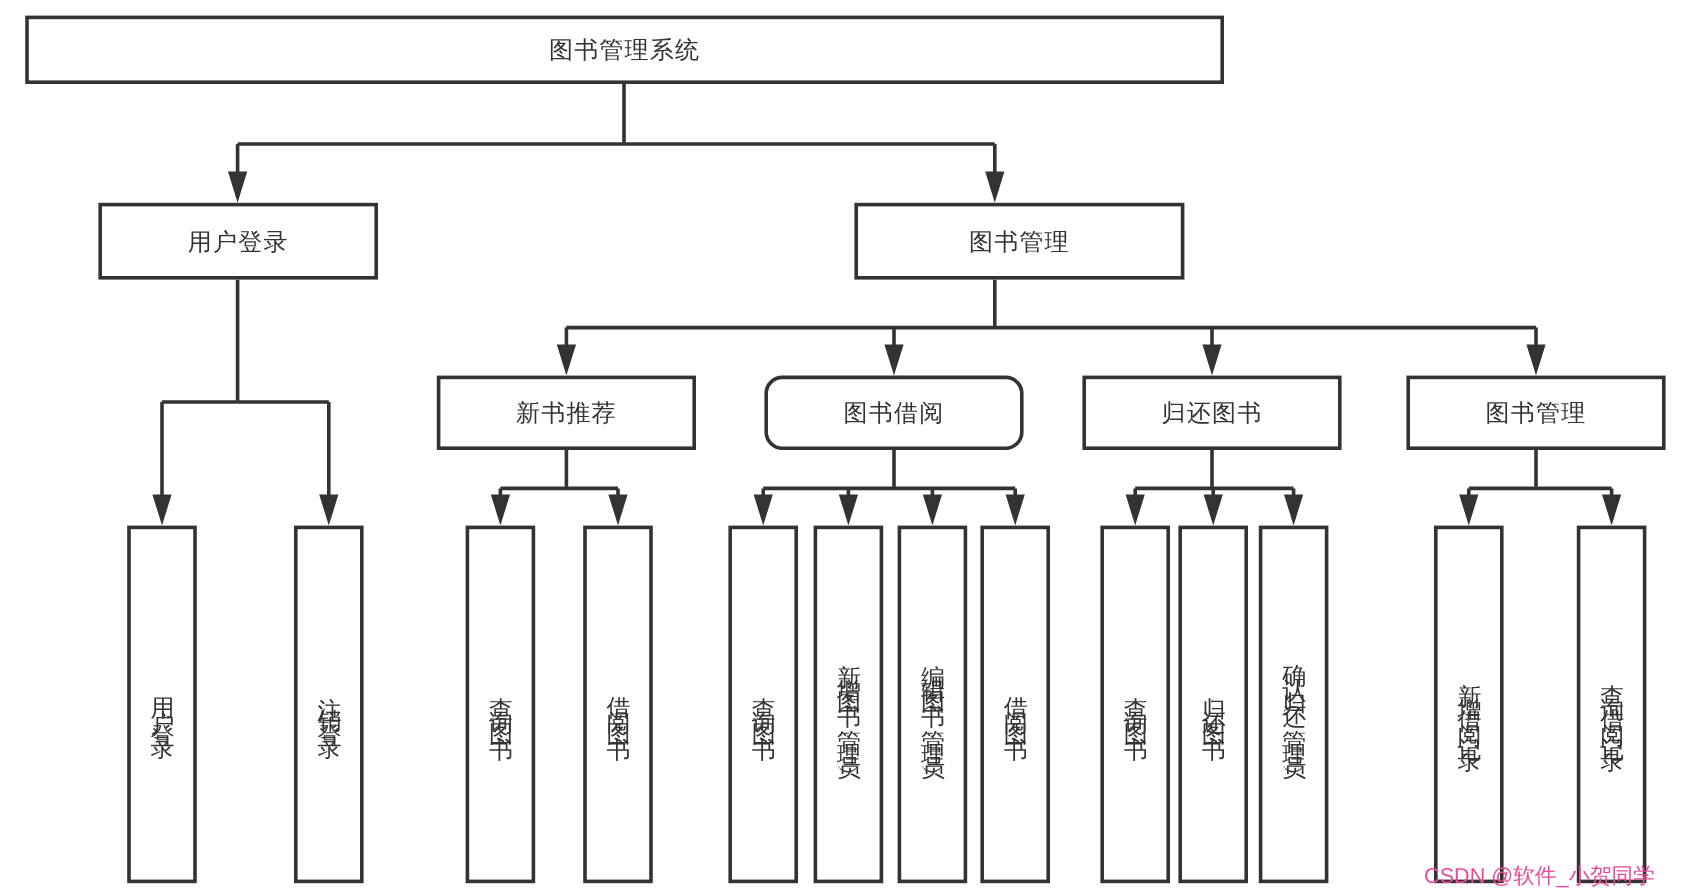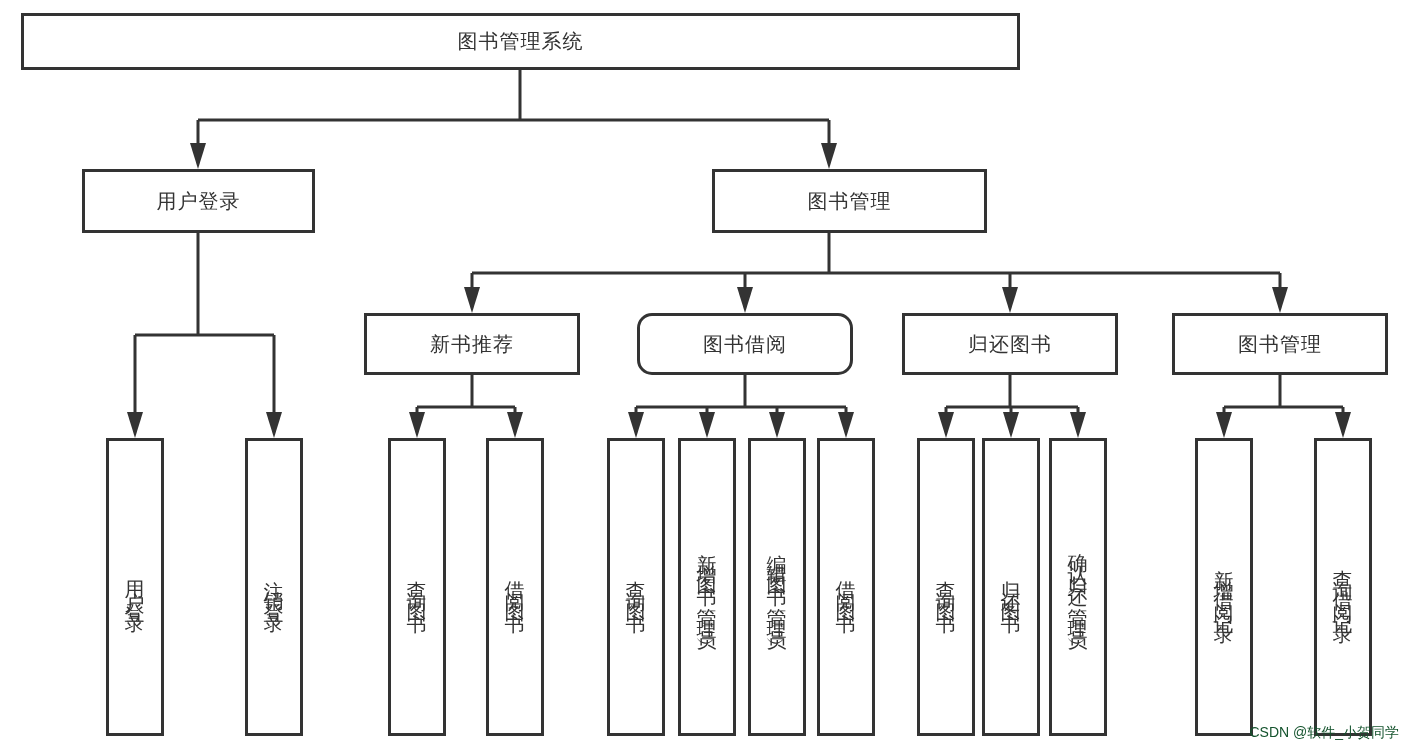--- a/index.html
+++ b/index.html
@@ -30,24 +30,24 @@
   .v-node span {
     writing-mode: vertical-rl;
     text-orientation: mixed;
     font-size: 20px;
     letter-spacing: 11px;
     line-height: 1;
     white-space: nowrap;
   }
   .watermark {
     position: absolute;
-    right: 6px;
+    right: 26px;
     bottom: 5px;
-    font-size: 14px;
-    color: #14532d;
+    font-size: 18px;
+    color: #ec4899;
     white-space: nowrap;
   }
 </style>
 </head>
 <body>
 
 <div class="canvas">
 
   <svg class="connectors" viewBox="0 0 1405 747" xmlns="http://www.w3.org/2000/svg">
 

